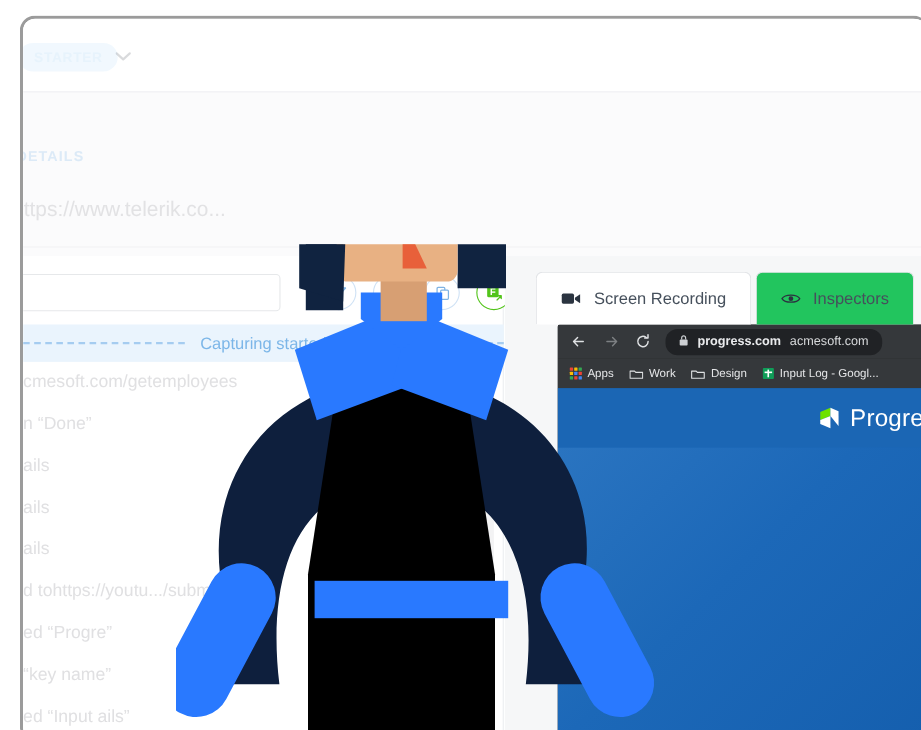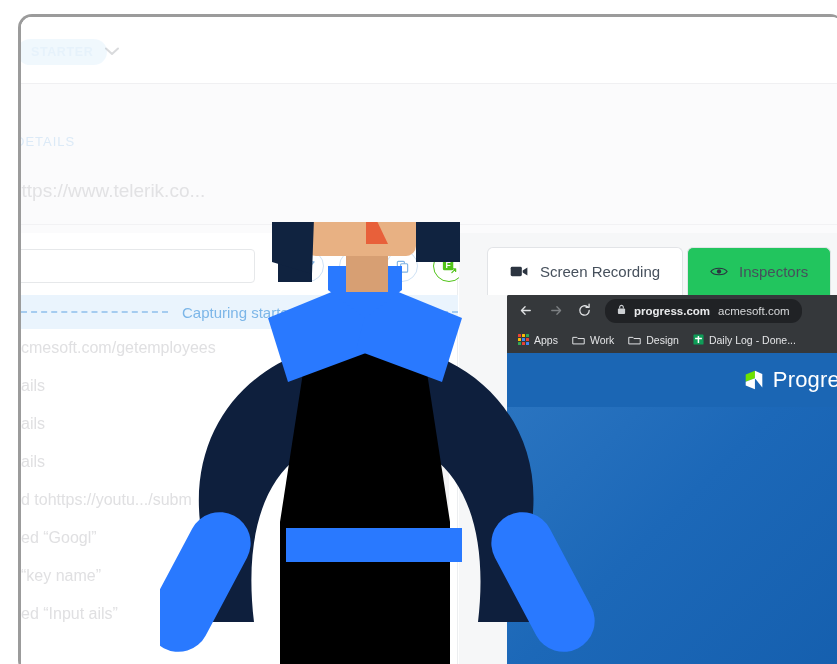--- a/index.html
+++ b/index.html
@@ -75,21 +75,21 @@
     width: 100%;
     height: 150px;
     background: #fbfbfc;
     border-top: 1px solid #f0f0f2;
   }
   #details-label {
     position: absolute;
     left: -6px;
     top: 50px;
     font-size: 13px;
-    font-weight: normal;
+    font-weight: bold;
     letter-spacing: 1px;
     color: #dceaf7;
   }
   #session-url {
     position: absolute;
     left: -10px;
     top: 96px;
     font-size: 19px;
     color: #e2e2e4;
     white-space: nowrap;
@@ -458,34 +458,37 @@
           <span id="capture-text">Capturing started</span>
           <span class="dash-line"></span>
         </div>
 
         <div id="log-rows">
           <div class="log-row">
             <span class="log-text">cmesoft.com/getemployees</span>
             <span class="log-status">404</span>
           </div>
           <div class="log-row">
+            <span class="log-text">n “Done”</span>
+          </div>
+          <div class="log-row">
             <span class="log-text">ails</span>
           </div>
           <div class="log-row">
             <span class="log-text">ails</span>
           </div>
           <div class="log-row">
             <span class="log-text">ails</span>
           </div>
           <div class="log-row">
             <span class="log-text">d to </span>
             <span class="log-text link">https://youtu.../subm</span>
           </div>
           <div class="log-row">
-            <span class="log-text">ed “Googl”</span>
+            <span class="log-text">ed “Progre”</span>
           </div>
           <div class="log-row">
             <span class="log-text">“key name”</span>
           </div>
           <div class="log-row">
             <span class="log-text">ed “Input ails”</span>
           </div>
         </div>
 
         <div id="log-scrollbar">
@@ -584,21 +587,21 @@
             </span>
 
             <span class="bookmark">
               <span>
                 <svg viewBox="0 0 12 12" width="11" height="11">
                   <rect x="0.5" y="0.5" width="11" height="11" rx="1" fill="#0f9d58"></rect>
                   <rect x="5.1" y="2.2" width="1.6" height="7.6" fill="#ffffff"></rect>
                   <rect x="2.3" y="4.1" width="7.4" height="1.6" fill="#ffffff"></rect>
                 </svg>
               </span>
-              <span>Daily Log - Done...</span>
+              <span>Input Log - Googl...</span>
             </span>
           </div>
 
           <div id="page-body">
             <div id="page-nav">
               <div id="progress-logo">
                 <span>
                   <svg viewBox="0 0 26 26" width="24" height="24">
                     <path d="M4 7 L14 3 L14 11 L4 15 Z" fill="#6de200"></path>
                     <path d="M14 3 L22 6.4 L22 21 L14 11 Z" fill="#ffffff"></path>

